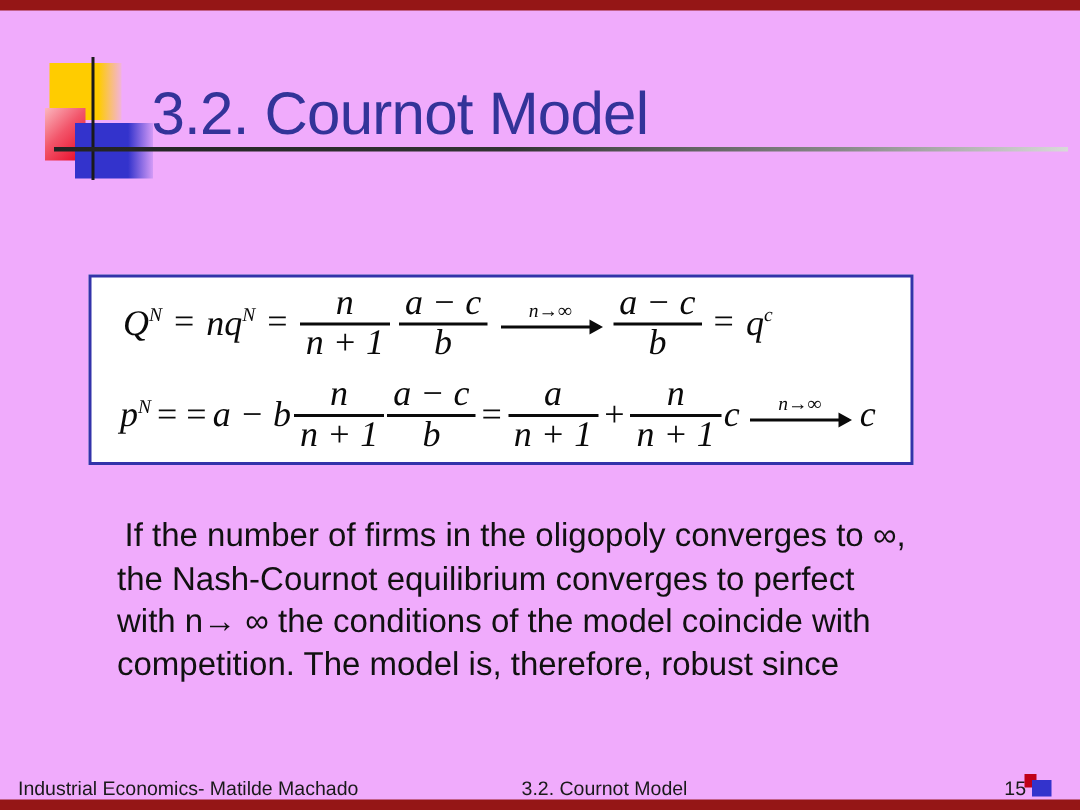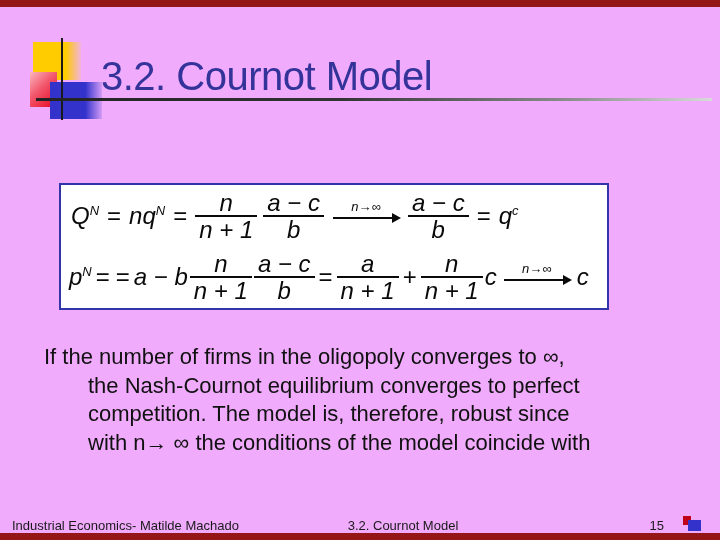--- a/index.html
+++ b/index.html
@@ -30,46 +30,46 @@
   }
   .subtitle{position:absolute;left:46px;top:127px;font-size:22px;line-height:26px;white-space:nowrap;}
 
   
   .formula-box{
     position:absolute;left:59px;top:183px;width:550px;height:127px;
     border:2px solid #3333AA;background:#fff;box-sizing:border-box;
     display:flex;flex-direction:column;justify-content:space-around;
   }
   .eq{
-    display:flex;align-items:center;padding-left:7px;white-space:nowrap;
-    font-family:Liberation Sans, sans-serif;font-style:italic;font-size:24px;color:#0a0a0a;
+    display:flex;align-items:center;padding-left:18px;white-space:nowrap;
+    font-family:Liberation Serif, serif;font-style:italic;font-size:24px;color:#0a0a0a;
   }
   .eq .tk{margin:0 3px;}
   .eq--tight .tk{margin:0 1px;}
   .eq .op{font-style:normal;margin:0 5px;}
   .eq--tight .op{margin:0 3px;}
   sup.s{font-size:13px;font-style:italic;}
   .frac{display:inline-flex;flex-direction:column;align-items:center;vertical-align:middle;}
   .frac .num,.frac .den{line-height:25px;padding:0 4px;}
   .frac .fbar{align-self:stretch;height:2px;background:#0a0a0a;}
   .limarrow{display:inline-flex;flex-direction:column;align-items:center;position:relative;top:-6px;margin:0 6px;}
   .limarrow .lbl{font-size:13px;line-height:14px;font-style:italic;}
   .aline{width:66px;height:2px;background:#0a0a0a;position:relative;margin-top:3px;}
   .ahead{position:absolute;right:-2px;top:-4px;width:0;height:0;
     border-left:9px solid #0a0a0a;border-top:5px solid transparent;border-bottom:5px solid transparent;}
 
   
   .para{position:absolute;left:44px;top:343px;font-size:22px;line-height:28.5px;}
-  .para .pline{white-space:nowrap;}
-  .para .pline.indent{margin-left:44px;}
+  .para .pline{white-space:nowrap;margin-left:39px;}
+  .para .pline.indent{margin-left:34px;}
 
   
   .footer-left{position:absolute;left:12px;top:518px;font-size:13px;color:#1a1a1a;white-space:nowrap;}
   .footer-center{position:absolute;left:293px;top:518px;width:220px;text-align:center;font-size:13px;color:#1a1a1a;white-space:nowrap;}
-  .footer-page{position:absolute;right:56px;top:518px;font-size:13px;color:#1a1a1a;}
+  .footer-page{position:absolute;right:36px;top:518px;font-size:13px;color:#1a1a1a;}
   .mini-red{position:absolute;left:683px;top:516px;width:8px;height:9px;background:#c00018;z-index:1;}
   .mini-blue{position:absolute;left:688px;top:520px;width:13px;height:11px;background:#3333CC;z-index:2;}
 </style>
 </head>
 <body>
 
 <div class="slide">
 
   <div class="edge-bar top"></div>
 
@@ -149,22 +149,22 @@
           </span>
       </span>
       <span class="tk">c</span>
     </div>
 
   </div>
 
   <div class="para">
     <div class="pline">If the number of firms in the oligopoly converges to ∞,</div>
     <div class="pline indent">the Nash-Cournot equilibrium converges to perfect</div>
+    <div class="pline indent">with n→ ∞ the conditions of the model coincide with</div>
     <div class="pline indent">competition. The model is, therefore, robust since</div>
-    <div class="pline indent">with n→ ∞ the conditions of the model coincide with</div>
   </div>
 
   <div class="footer-left">Industrial Economics- Matilde Machado</div>
   <div class="footer-center">3.2. Cournot Model</div>
   <div class="footer-page">15</div>
 
   <div class="mini-red"></div>
   <div class="mini-blue"></div>
 
   <div class="edge-bar bottom"></div>

